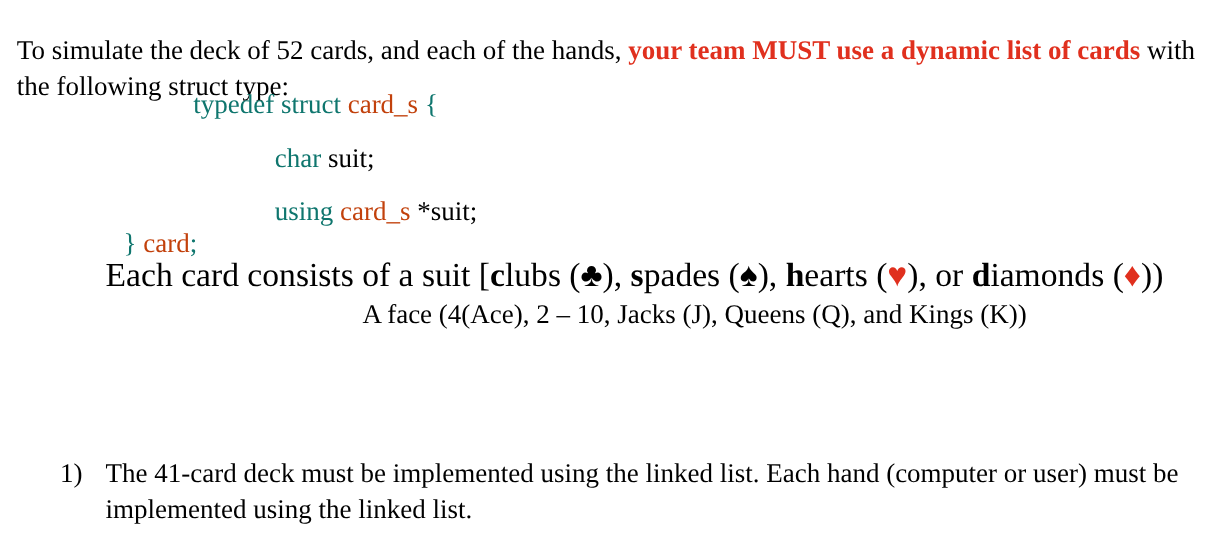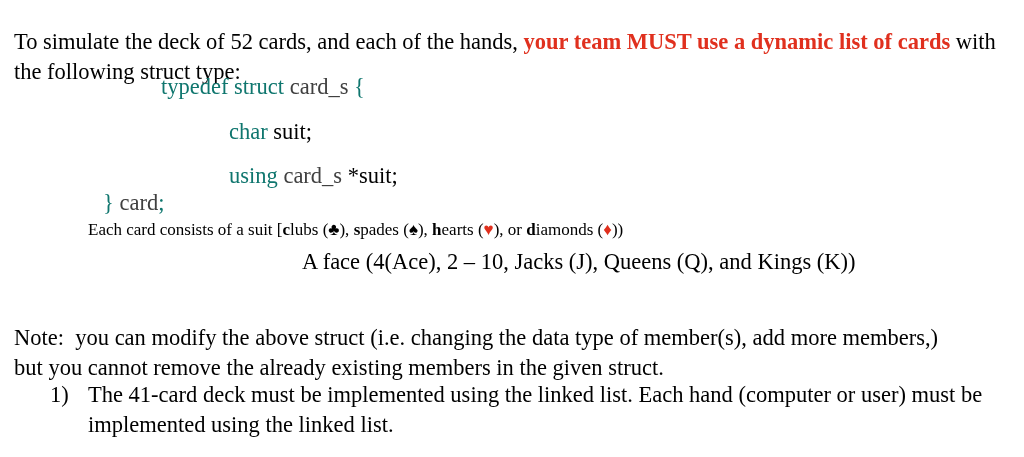--- a/index.html
+++ b/index.html
@@ -48,30 +48,30 @@
     line-height: 26.5px;
   }
   .codeline {
     white-space: pre;
   }
   .cl-typedef { padding-left: 161px; }
   .cl-member  { padding-left: 229px; margin-top: 18px; }
   .cl-close   { padding-left: 103px; }
 
   .kw   { color: #0f766e; }
-  .type { color: #404040; font-family: Liberation Serif, serif; }
+  .type { color: #c2410c; font-family: Liberation Serif, serif; }
   .id   { color: #000000; }
 
   
   .suitline {
     position: absolute;
     left: 88px;
     top: 216px;
     width: 900px;
-    font-size: 17px;
+    font-size: 28px;
     line-height: 28px;
     white-space: nowrap;
   }
   .faceline {
     position: absolute;
     left: 302px;
     top: 248px;
     width: 720px;
     font-size: 22.5px;
     line-height: 28px;
@@ -129,21 +129,20 @@
     <div class="codeline cl-member"><span class="kw">using </span><span class="type">card_s</span><span class="id"> *suit;</span></div>
 
     <div class="codeline cl-close"><span class="kw">} </span><span class="type">card</span><span class="kw">;</span></div>
 
   </div>
 
   <div class="suitline"><span>Each card consists of a suit [</span><span class="b">c</span><span>lubs (</span><span class="suit-black">♣</span><span>), </span><span class="b">s</span><span>pades (</span><span class="suit-black">♠</span><span>), </span><span class="b">h</span><span>earts (</span><span class="suit-red">♥</span><span>), or </span><span class="b">d</span><span>iamonds (</span><span class="suit-red">♦</span><span>))</span></div>
 
   <div class="faceline">A face (4(Ace), 2 – 10, Jacks (J), Queens (Q), and Kings (K))</div>
 
-  <p class="note"><span>Note:</span><span class="note-gap">  </span><span>you can modify the above struct (i.e. changing the data type of member(s), add more members,) but you cannot remove the already existing members in the given struct.</span></p>
 
   <div class="list">
     <div class="list-item">
       <span class="list-marker">1)</span><span>The 41-card deck must be implemented using the linked list. Each hand (computer or user) must be implemented using the linked list.</span>
     </div>
   </div>
 
 </div>
 
 </body></html>

